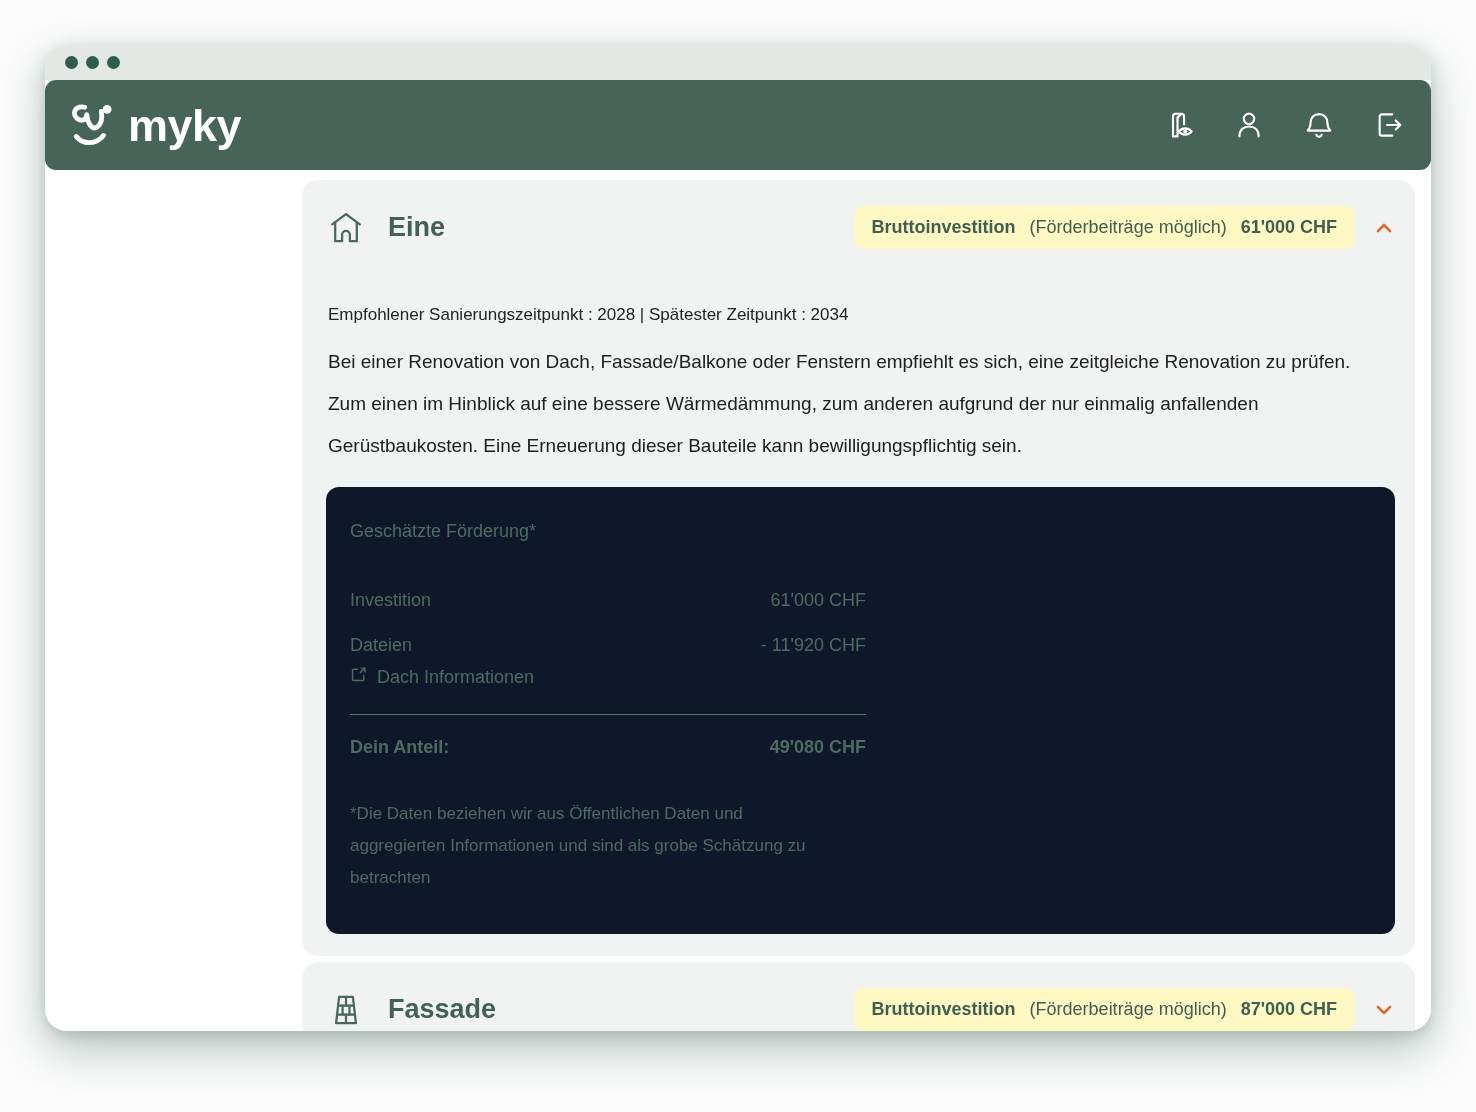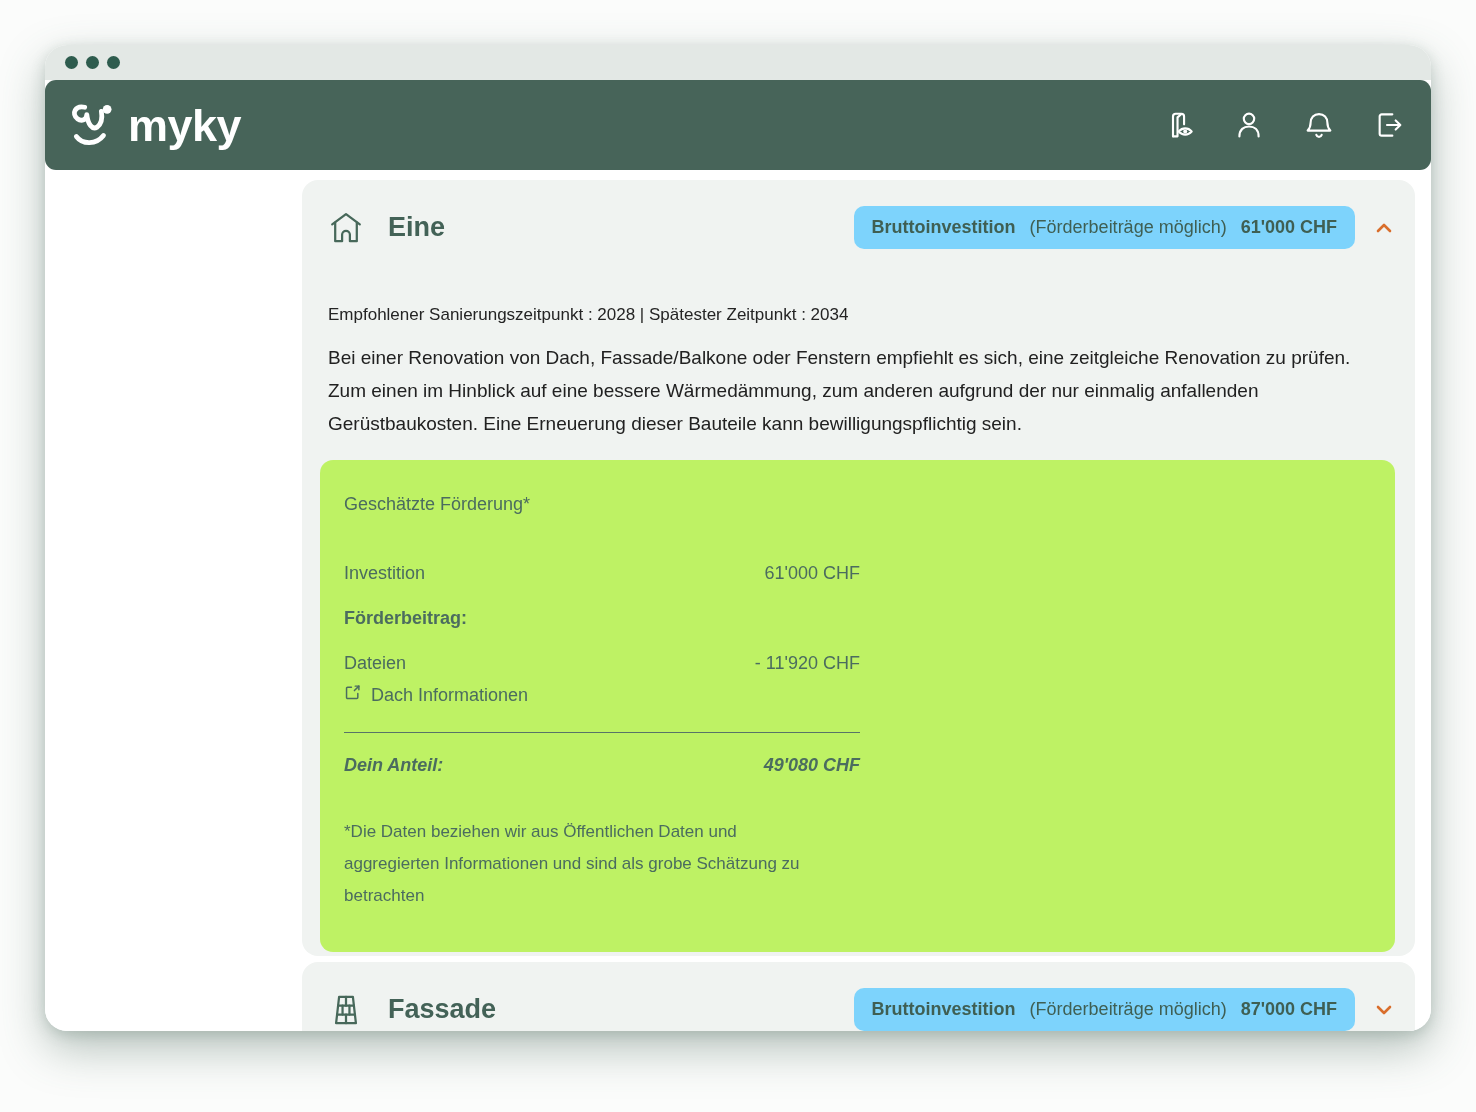--- a/index.html
+++ b/index.html
@@ -66,54 +66,54 @@
   .panel--fassade { top:792px; height:76px; border-radius:16px 16px 0 0; overflow:hidden; }
 
   .panel-head {
     display:flex; align-items:center; padding:26px 18px 0 26px; cursor:pointer;
   }
   .panel-icon { color:#47685a; display:flex; }
   .panel-title {
     font-size:27px; font-weight:700; color:#436257; margin-left:24px;
   }
   .badge {
-    margin-left:auto; background:#7dd3fc; border-radius:10px;
+    margin-left:auto; background:#fef9c3; border-radius:10px;
     padding:11px 18px; display:flex; align-items:baseline; gap:14px;
     font-size:18px; color:#3f5f53; white-space:nowrap;
   }
   .badge .b { font-weight:700; }
   .chevron { margin-left:16px; color:#d96e2c; cursor:pointer; display:flex; }
 
   .meta {
     margin:56px 26px 0; font-size:17px; color:#242424;
   }
   .para {
-    margin:16px 26px 0; font-size:19px; line-height:33px; color:#212121;
+    margin:16px 26px 0; font-size:19px; line-height:42px; color:#212121;
   }
 
   .card {
-    margin:20px 20px 0 18px;
-    background:#bef264; border-radius:13px;
+    margin:20px 20px 0 24px;
+    background:#0f172a; border-radius:13px;
     padding:34px 24px 40px 24px;
     color:#4b6c5f; font-size:18px;
   }
   .card-title { font-size:18px; }
   .crow {
     display:flex; justify-content:space-between; width:516px;
   }
   .crow.first { margin-top:48px;gap:16px; }
   .crow.gap { margin-top:24px; }
   .crow .bold { font-weight:700; }
   .linkrow {
     display:flex; align-items:center; gap:10px; margin-top:10px; cursor:pointer;
   }
   .divider {
     width:516px; border-top:1.5px solid #587468; margin-top:26px;
   }
-  .totalrow { margin-top:22px; font-weight:700;font-style:italic; }
+  .totalrow { margin-top:22px; font-weight:700; }
   .footnote {
     margin-top:40px; width:480px; font-size:17px; line-height:32px;
   }
 </style>
 </head>
 <body>
 
 <div class="stage">
   <div class="window">
 
@@ -194,24 +194,20 @@
         <div class="para">Bei einer Renovation von Dach, Fassade/Balkone oder Fenstern empfiehlt es sich, eine zeitgleiche Renovation zu prüfen. Zum einen im Hinblick auf eine bessere Wärmedämmung, zum anderen aufgrund der nur einmalig anfallenden Gerüstbaukosten. Eine Erneuerung dieser Bauteile kann bewilligungspflichtig sein.</div>
 
         <div class="card">
           <div class="card-title">Geschätzte Förderung*</div>
 
           <div class="crow first">
             <span>Investition</span>
             <span>61'000 CHF</span>
           </div>
 
-          <div class="crow gap">
-            <span class="bold">Förderbeitrag:</span>
-            <span></span>
-          </div>
 
           <div class="crow gap">
             <span>Dateien</span>
             <span>- 11'920 CHF</span>
           </div>
 
           <div class="linkrow">
             <span>
               <svg width="17" height="17" viewBox="0 0 16 16" fill="none" stroke="currentColor" stroke-width="1.4" stroke-linecap="round" stroke-linejoin="round">
                 <path d="M13 9 v3.6 a1 1 0 0 1 -1 1 H3.4 a1 1 0 0 1 -1 -1 V4 a1 1 0 0 1 1 -1 H7"></path>

